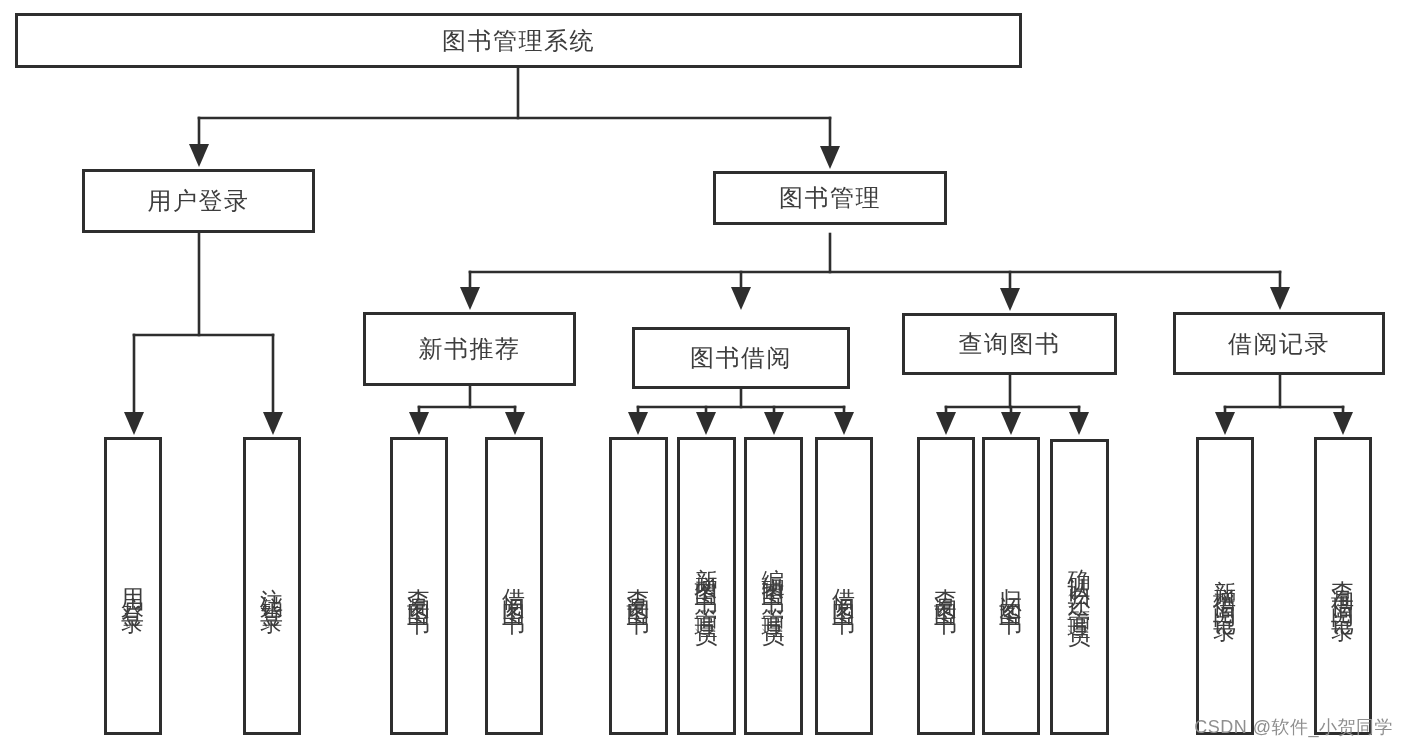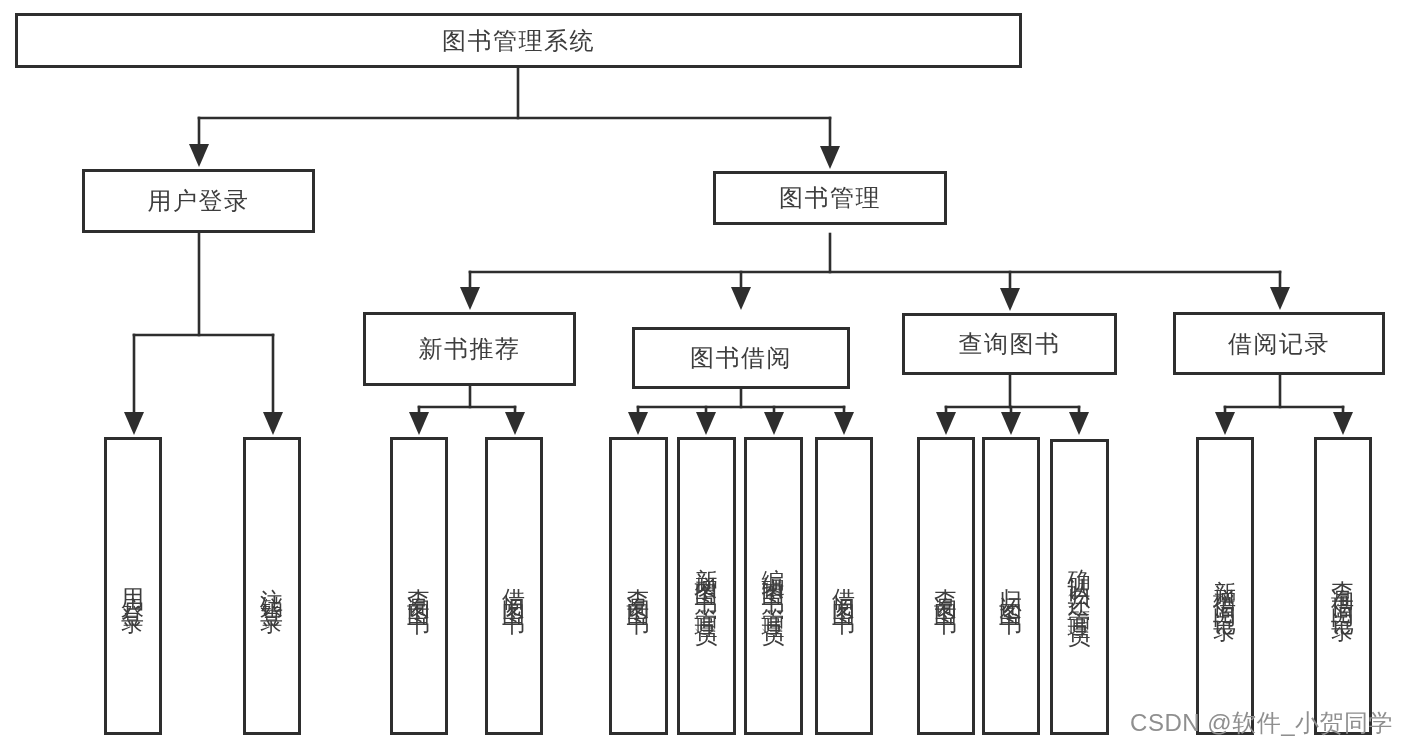--- a/index.html
+++ b/index.html
@@ -39,21 +39,21 @@
     writing-mode: vertical-rl;
     text-orientation: mixed;
     font-size: 23px;
     letter-spacing: 8px;
     line-height: 1.05;
   }
   .watermark {
     position: absolute;
     right: 12px;
     bottom: 8px;
-    font-size: 24px;
+    font-size: 18px;
     color: #8f8f8f;
     letter-spacing: 0.5px;
     z-index: 3;
     white-space: nowrap;
   }
 </style>
 </head>
 <body>
 
 <div class="canvas">

